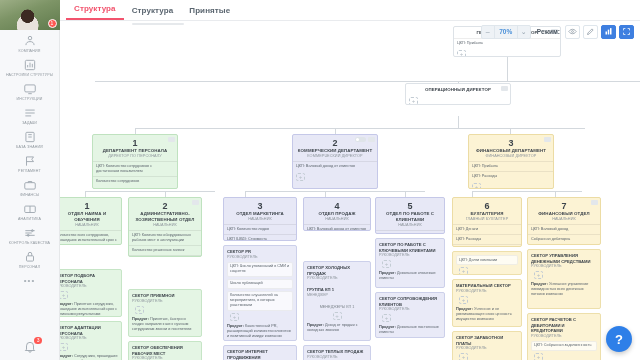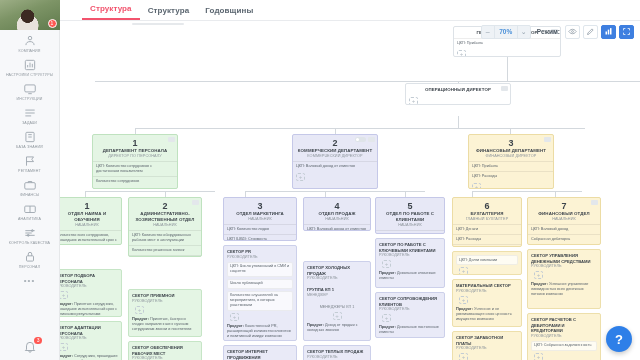--- a/index.html
+++ b/index.html
@@ -57,21 +57,21 @@
     position: absolute; right: -5px; top: -3px;
     background: #ff5752; color: #fff; font-size: 5px;
     border-radius: 7px; padding: 0 2.5px; line-height: 7px; min-width: 7px;
   }
 
   
   .main { flex: 1; height: 360px; position: relative; background: #fff; overflow: hidden; }
 
   .topbar {
     height: 21px; border-bottom: 1px solid #e9ebee;
-    display: flex; align-items: flex-end; padding-left: 22px; background: #fff;
+    display: flex; align-items: flex-end; padding-left: 6px; background: #fff;
     position: relative; z-index: 20;
   }
   .tab {
     font-size: 8px; font-weight: bold; color: #5b6670;
     padding: 0 8px 5px; cursor: pointer; white-space: nowrap;
     letter-spacing: .1px;
   }
   .tab.active { color: #f2536d; border-bottom: 2px solid #f2536d; }
 
   .underline-stub {
@@ -299,21 +299,21 @@
         <span class="bell-badge">3</span>
       </span>
     </div>
   </div>
 
   <div class="main">
 
     <div class="topbar">
       <div class="tab active">Структура</div>
       <div class="tab">Структура</div>
-      <div class="tab">Годовщины</div>
+      <div class="tab">Принятые</div>
     </div>
     <div class="underline-stub"></div>
 
     <div class="toolbar">
       <div class="zoom-group">
         <div class="zoom-btn">–</div>
         <div class="zoom-val">70%</div>
         <div class="zoom-btn">⌄</div>
       </div>
       <div class="mode-label">Режим:</div>

